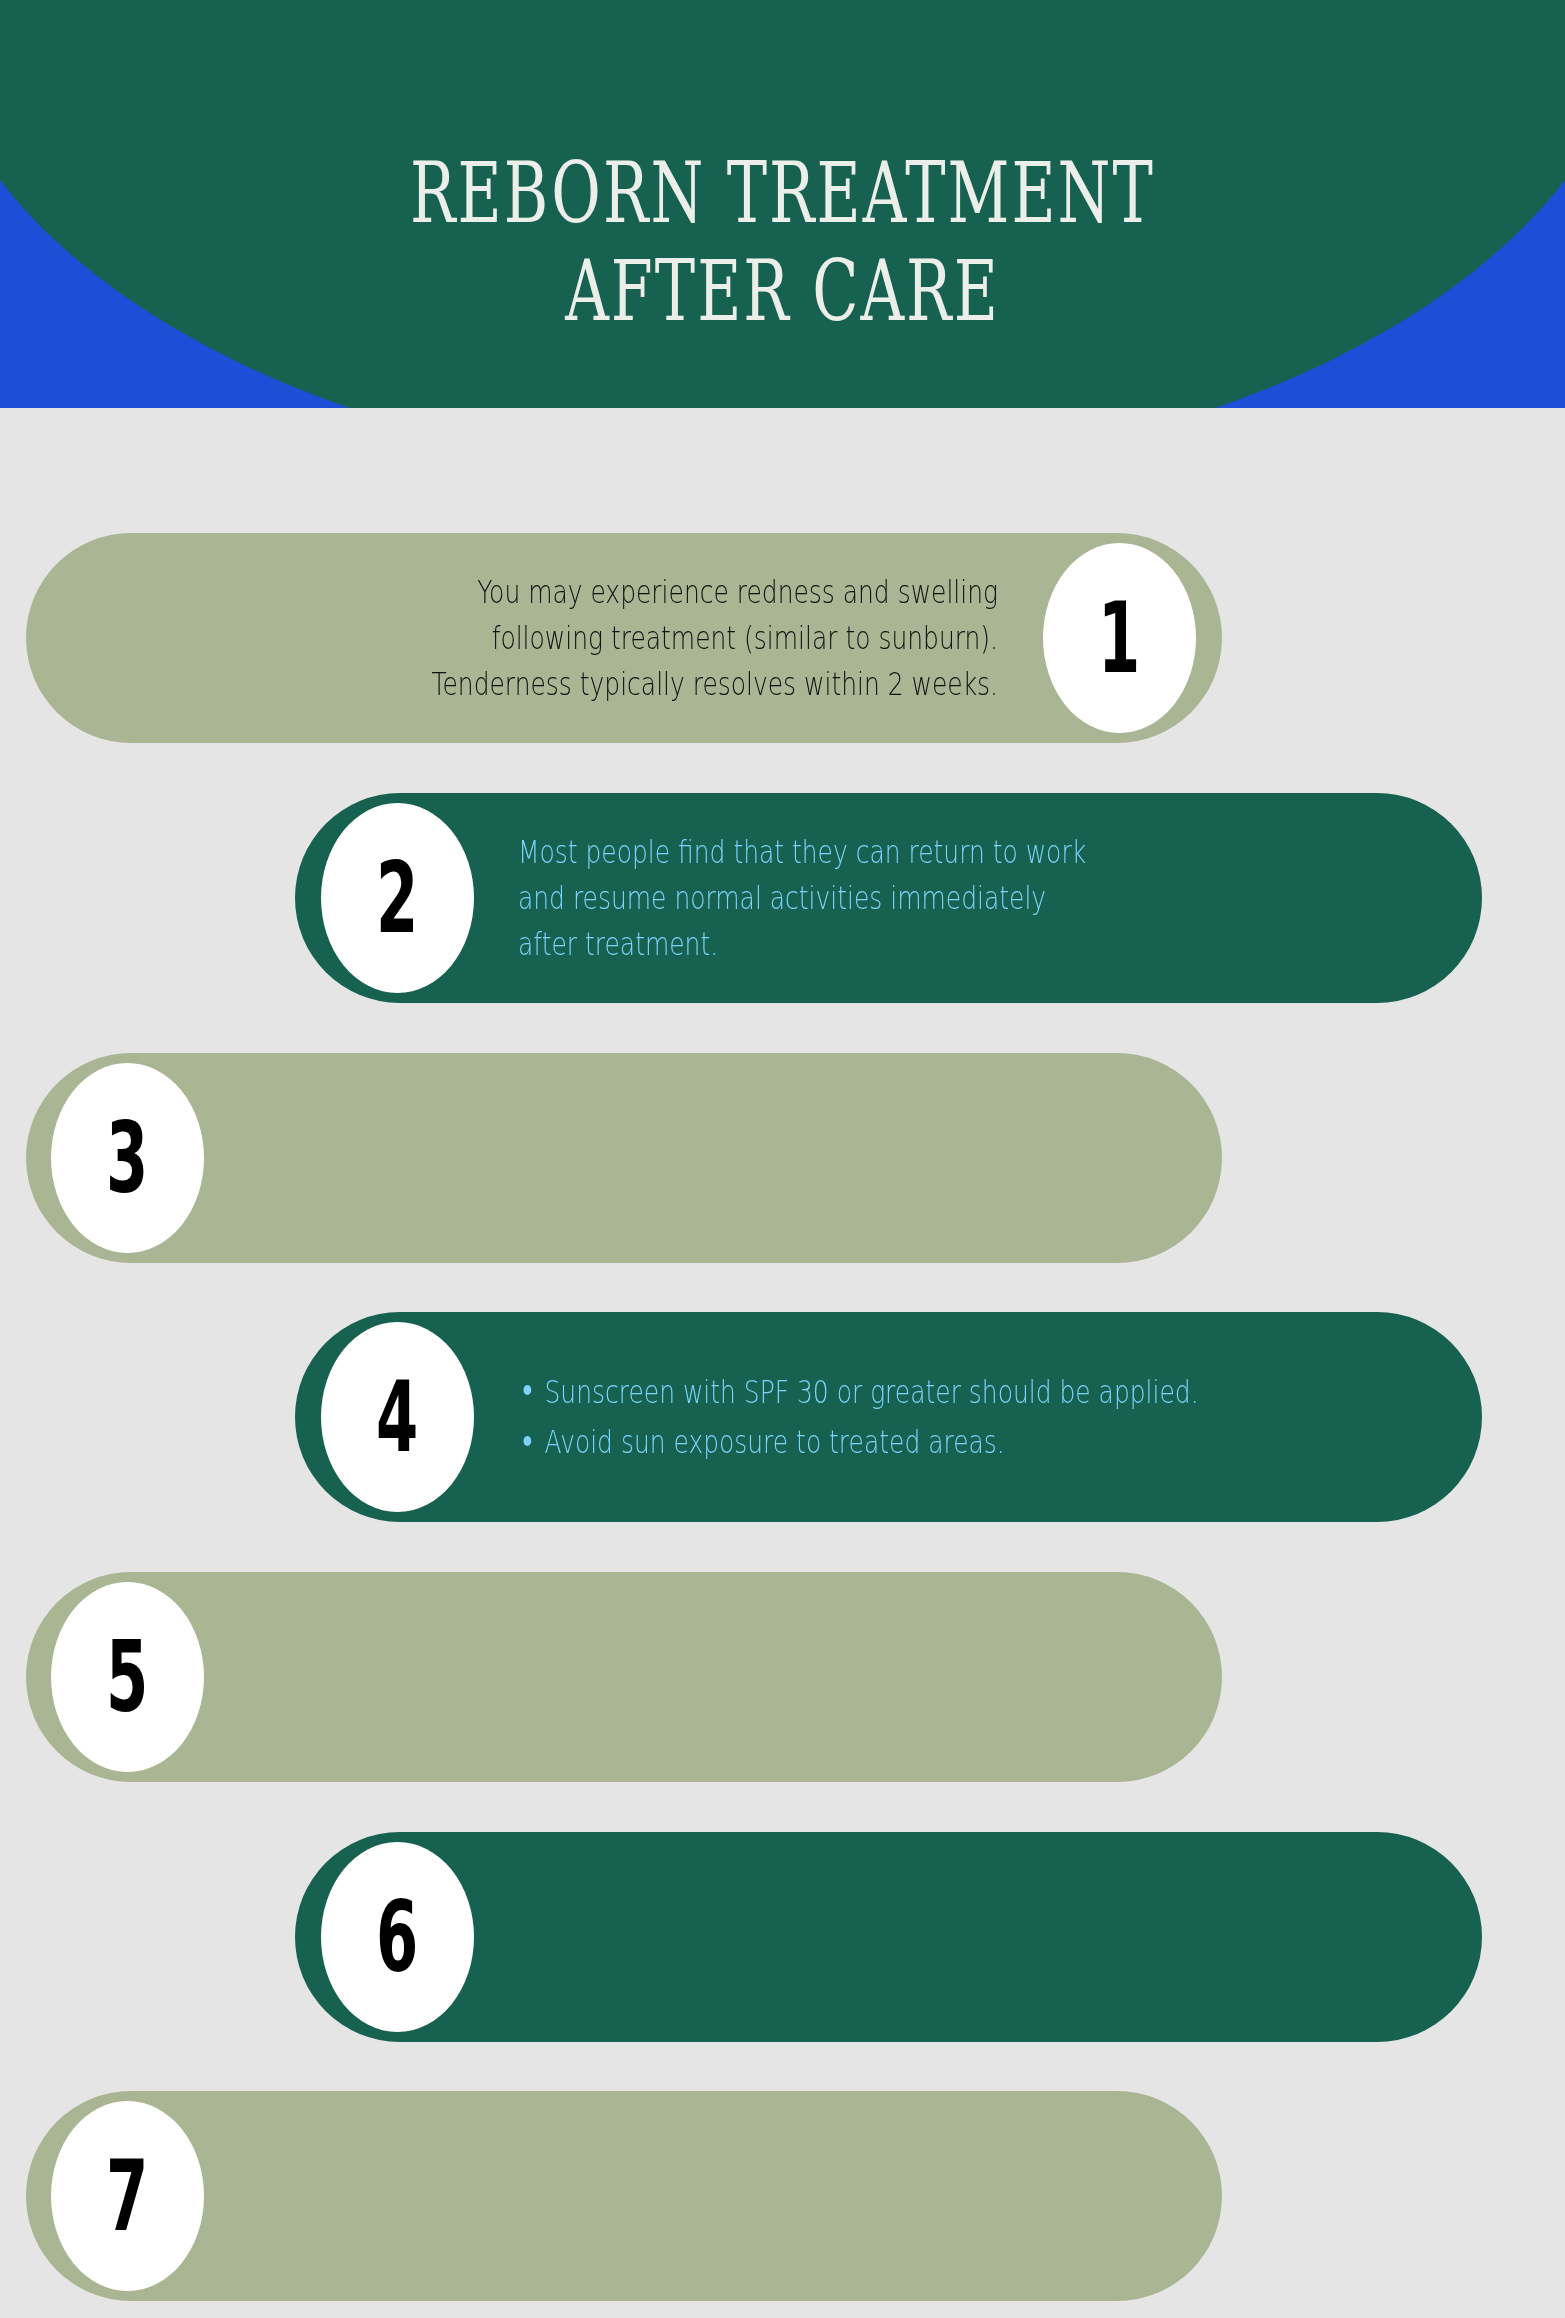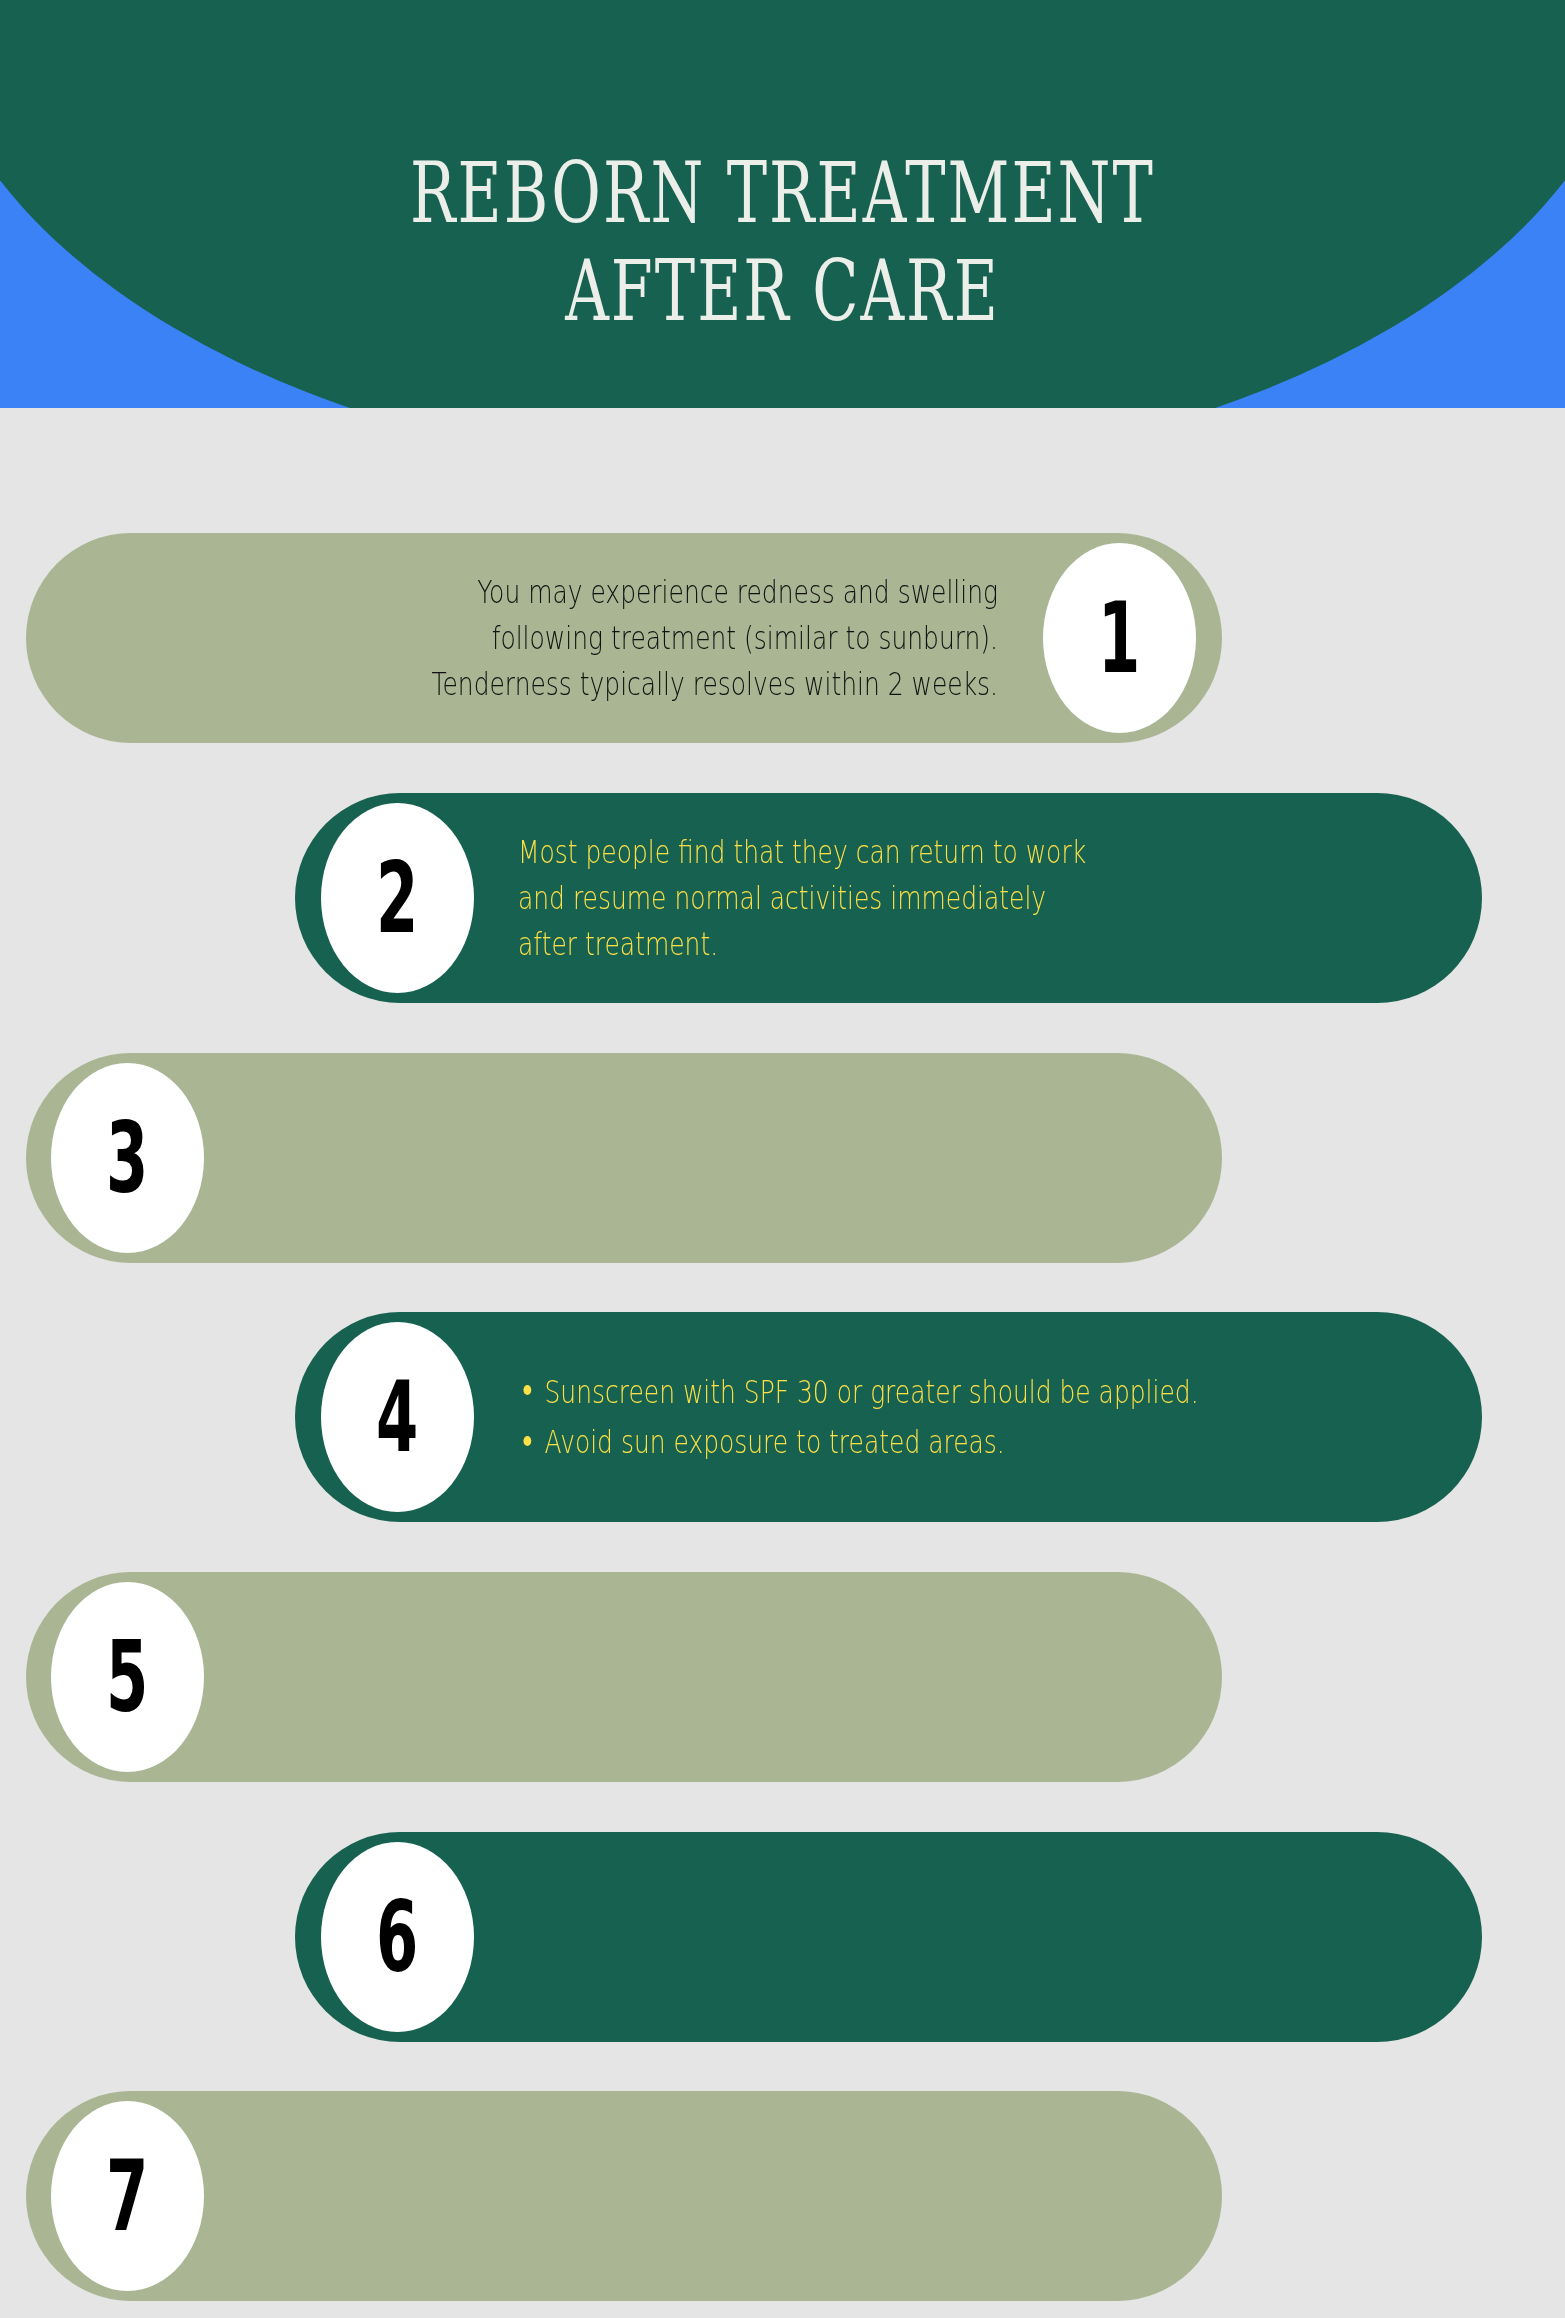--- a/index.html
+++ b/index.html
@@ -6,21 +6,21 @@
   body{
     width:1565px;height:2782px;
     background:#e5e5e5;
     font-family:"Liberation Sans",sans-serif;
     position:relative;overflow:hidden;
   }
 
   
   #header{
     position:absolute;left:0;top:0;width:1565px;height:408px;
-    background:#3b82f6;overflow:hidden;
+    background:#1d4ed8;overflow:hidden;
   }
   #header-lens{
     position:absolute;left:-79px;top:-543px;
     width:1723px;height:1020px;
     background:#16614f;
     border-radius:50% / 50%;
   }
   #header-title{
     position:absolute;left:0;top:144px;width:1565px;
     text-align:center;color:#eceeea;
@@ -63,21 +63,21 @@
   }
 
   .body-wrap{
     flex:1 1 auto;
     padding:0 8.3px 0 27px;
     font-size:32px;line-height:1.44;
     font-weight:300;
     font-family:"DejaVu Sans","Liberation Sans",sans-serif;
   }
   .card.sage  .body-wrap{color:#111111;}
-  .card.green .body-wrap{color:#fde047;}
+  .card.green .body-wrap{color:#7dd3fc;}
   .card.sage  .body-wrap{padding:0 18.5px 0 51px;}
   .card.green .body-wrap{padding:0 56px 0 18.5px;}
 
   .ptext{white-space:pre-line;transform:scaleX(.78);transform-origin:0 50%;width:128%;}
   ul.blist{margin:0;padding:0 0 0 34px;list-style:none;transform:scaleX(.78);transform-origin:0 50%;width:128%;}
   ul.blist li{position:relative;margin:0 0 4.6px 0;}
   ul.blist li:last-child{margin-bottom:0;}
   ul.blist li::before{
     content:"";position:absolute;left:-27px;top:.52em;
     width:10.2px;height:10.2px;border-radius:50%;background:currentColor;

